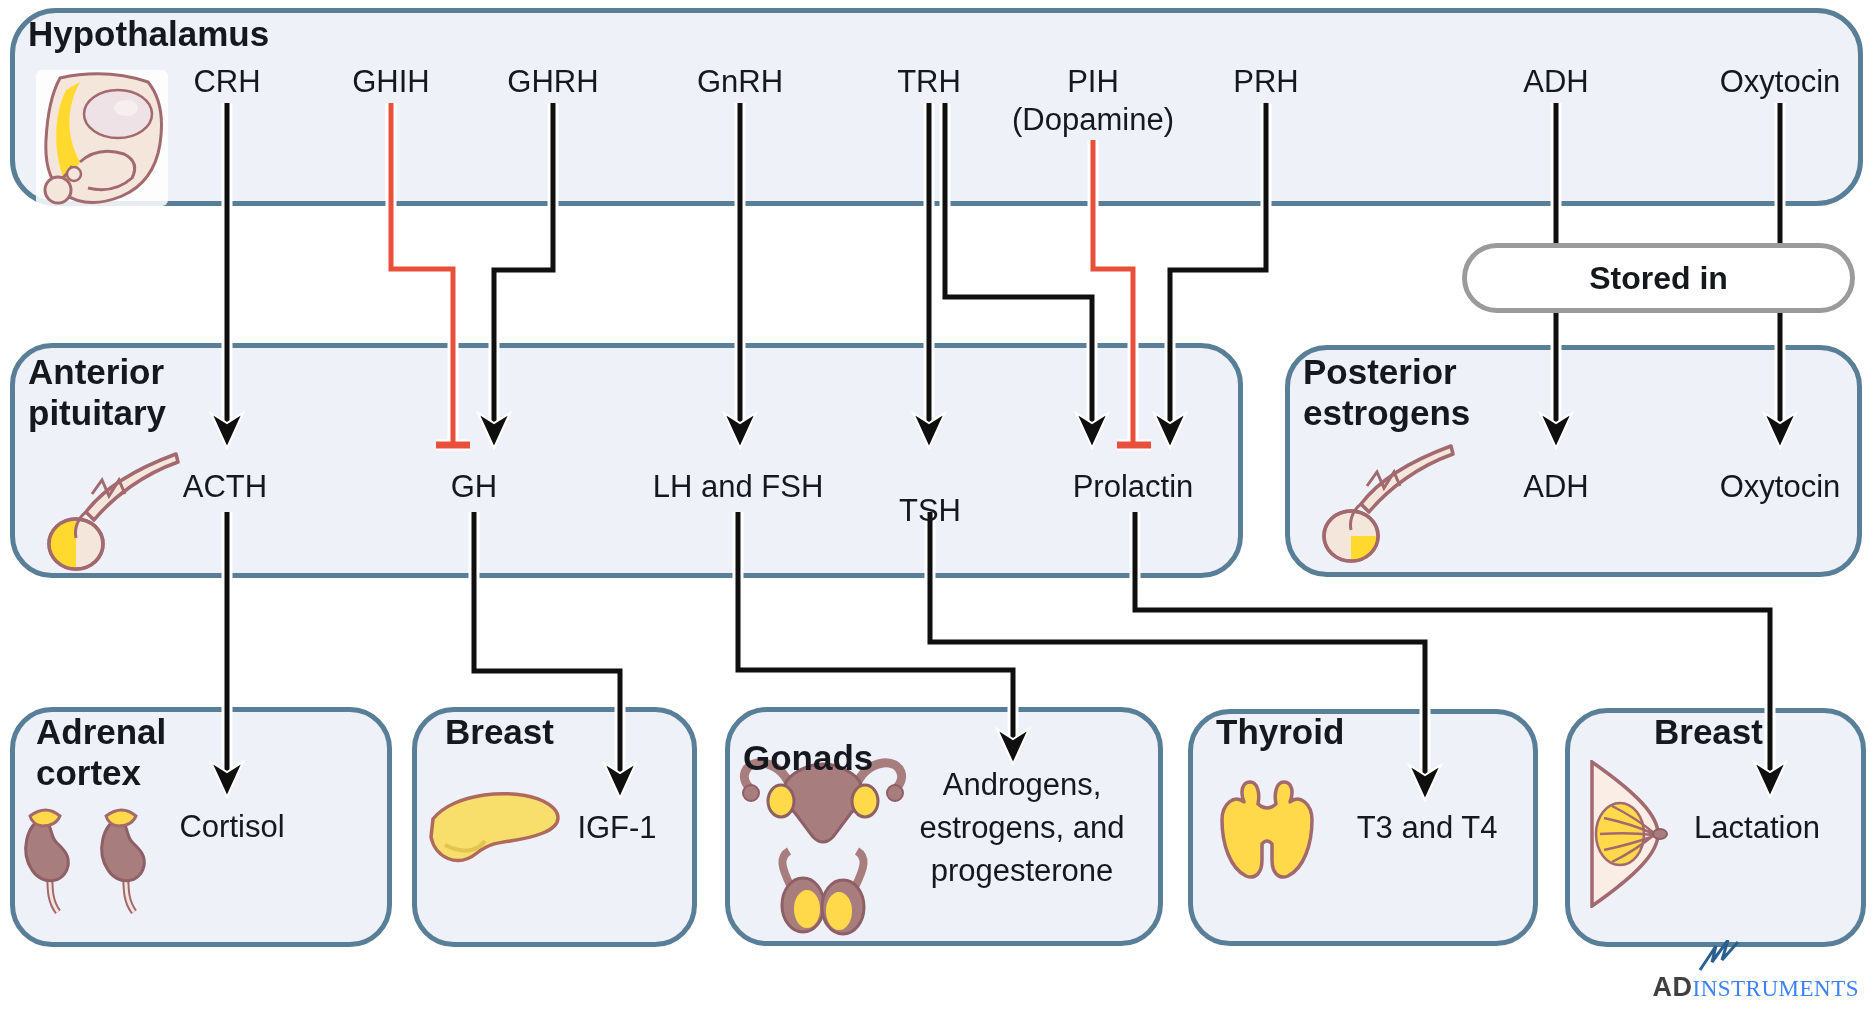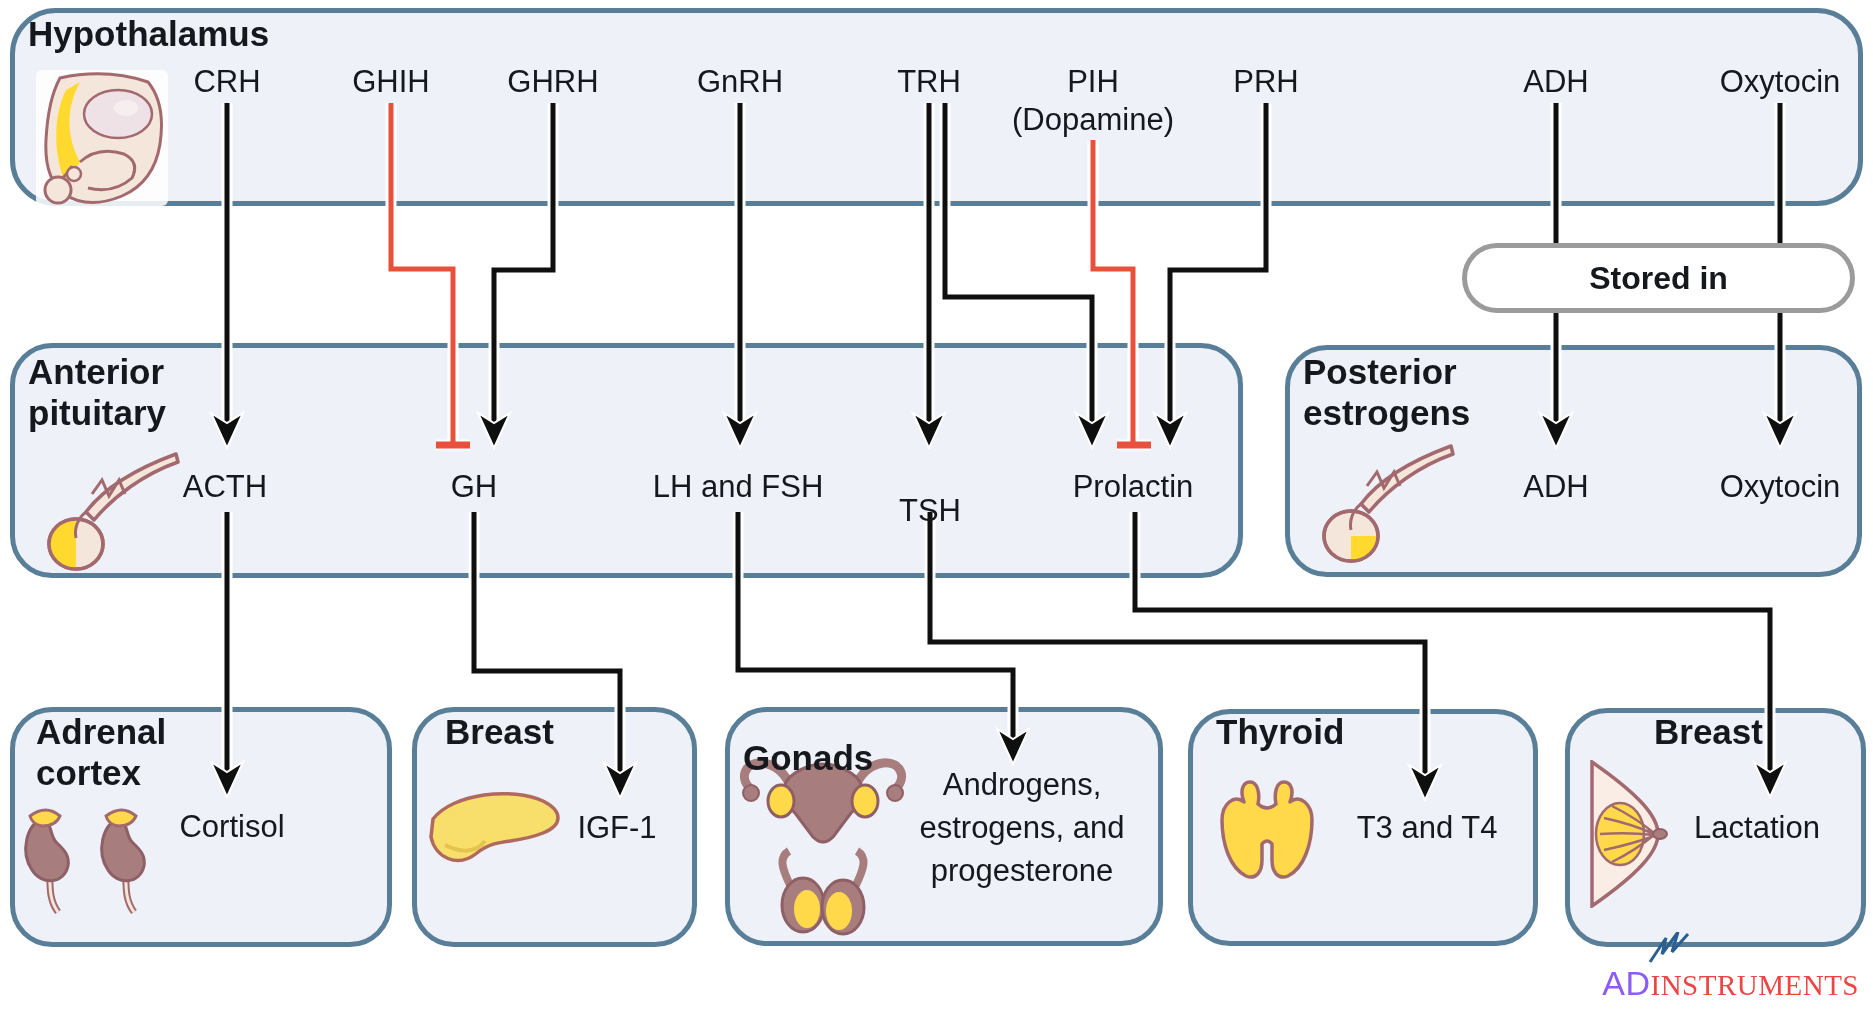--- a/index.html
+++ b/index.html
@@ -9,22 +9,22 @@
   .title{position:absolute;z-index:6;font-weight:bold;font-size:35px;line-height:1.17;color:#15181c;}
   .lbl{position:absolute;z-index:6;font-size:31px;white-space:nowrap;transform:translate(-50%,-50%);color:#15181c;}
   .wraplbl{position:absolute;z-index:6;font-size:31px;line-height:1.38;text-align:center;transform:translate(-50%,-50%);color:#15181c;}
   .icon{position:absolute;z-index:5;}
   #connectors{position:absolute;left:0;top:0;z-index:3;}
   .pill{position:absolute;z-index:4;background:#ffffff;border:5px solid #9B9B9B;border-radius:40px;
         box-sizing:border-box;display:flex;align-items:center;justify-content:center;
         font-weight:bold;font-size:32px;}
   .logo{position:absolute;z-index:6;right:14px;bottom:10px;text-align:right;}
   .logo .zig{display:block;margin:0 auto 0 46px;}
-  .logo .ad{font-weight:normal;font-size:34px;color:#8b5cf6;letter-spacing:.5px;}
-  .logo .inst{font-family:"Liberation Serif","DejaVu Serif",serif;font-size:29px;color:#ef4444;letter-spacing:.5px;}
+  .logo .ad{font-weight:bold;font-size:27px;color:#404040;letter-spacing:.5px;}
+  .logo .inst{font-family:"Liberation Serif","DejaVu Serif",serif;font-size:23px;color:#3b82f6;letter-spacing:.5px;}
 </style>
 </head>
 <body>
 
 <div class="box" style="left:10px;top:8px;width:1853px;height:198px;border-radius:46px;"></div>
 <div class="box" style="left:10px;top:343px;width:1233px;height:235px;"></div>
 <div class="box" style="left:1285px;top:345px;width:577px;height:232px;"></div>
 <div class="box" style="left:10px;top:707px;width:382px;height:240px;"></div>
 <div class="box" style="left:412px;top:707px;width:285px;height:240px;"></div>
 <div class="box" style="left:725px;top:707px;width:438px;height:239px;"></div>

